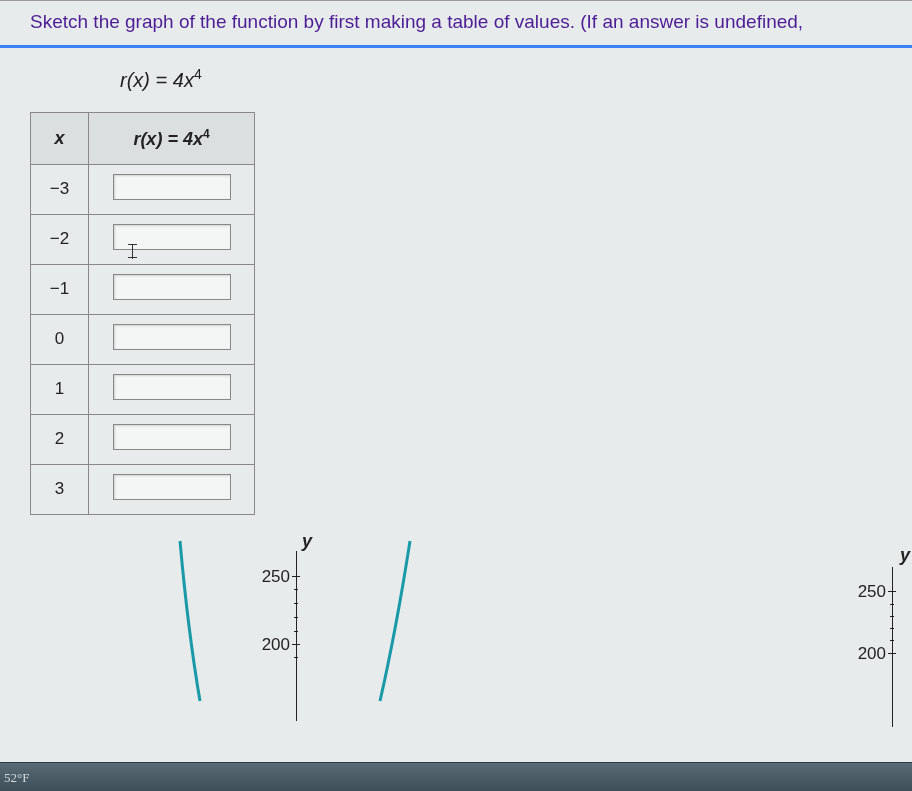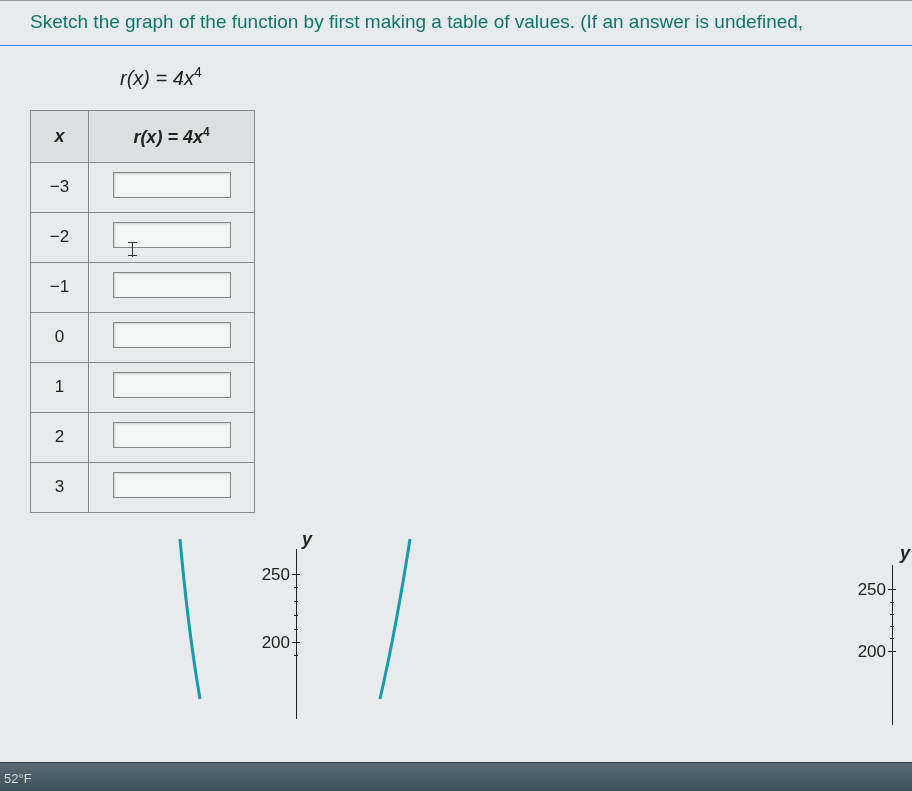--- a/index.html
+++ b/index.html
@@ -20,22 +20,22 @@
       margin: 0;
       padding: 0;
       width: 912px;
       height: 762px;
       position: relative;
       border-top: 1px solid #999;
     }
     .question-text {
       padding: 10px 0 12px 30px;
       font-size: 19px;
-      color: #0f766e;
-      border-bottom: 1px solid #3b82f6;
+      color: #4c1d95;
+      border-bottom: 3px solid #3b82f6;
     }
     .formula-top {
       padding: 18px 0 20px 120px;
       font-size: 20px;
       font-style: italic;
       color: #222;
     }
     .formula-top .sup {
       font-size: 14px;
       vertical-align: super;
@@ -174,21 +174,21 @@
       height: 29px;
       background: linear-gradient(#5a6a74, #3e4e58);
       border-top: 1px solid #2a3a44;
     }
     .weather {
       position: absolute;
       left: 4px;
       bottom: 5px;
       font-size: 13px;
       color: #d0d8dc;
-      font-family: Liberation Sans, sans-serif;
+      font-family: Liberation Serif, serif;
     }
     .header-sup {
       font-size: 12px;
       vertical-align: super;
       font-style: normal;
     }
   </style>
 </head>
 <body>
 

